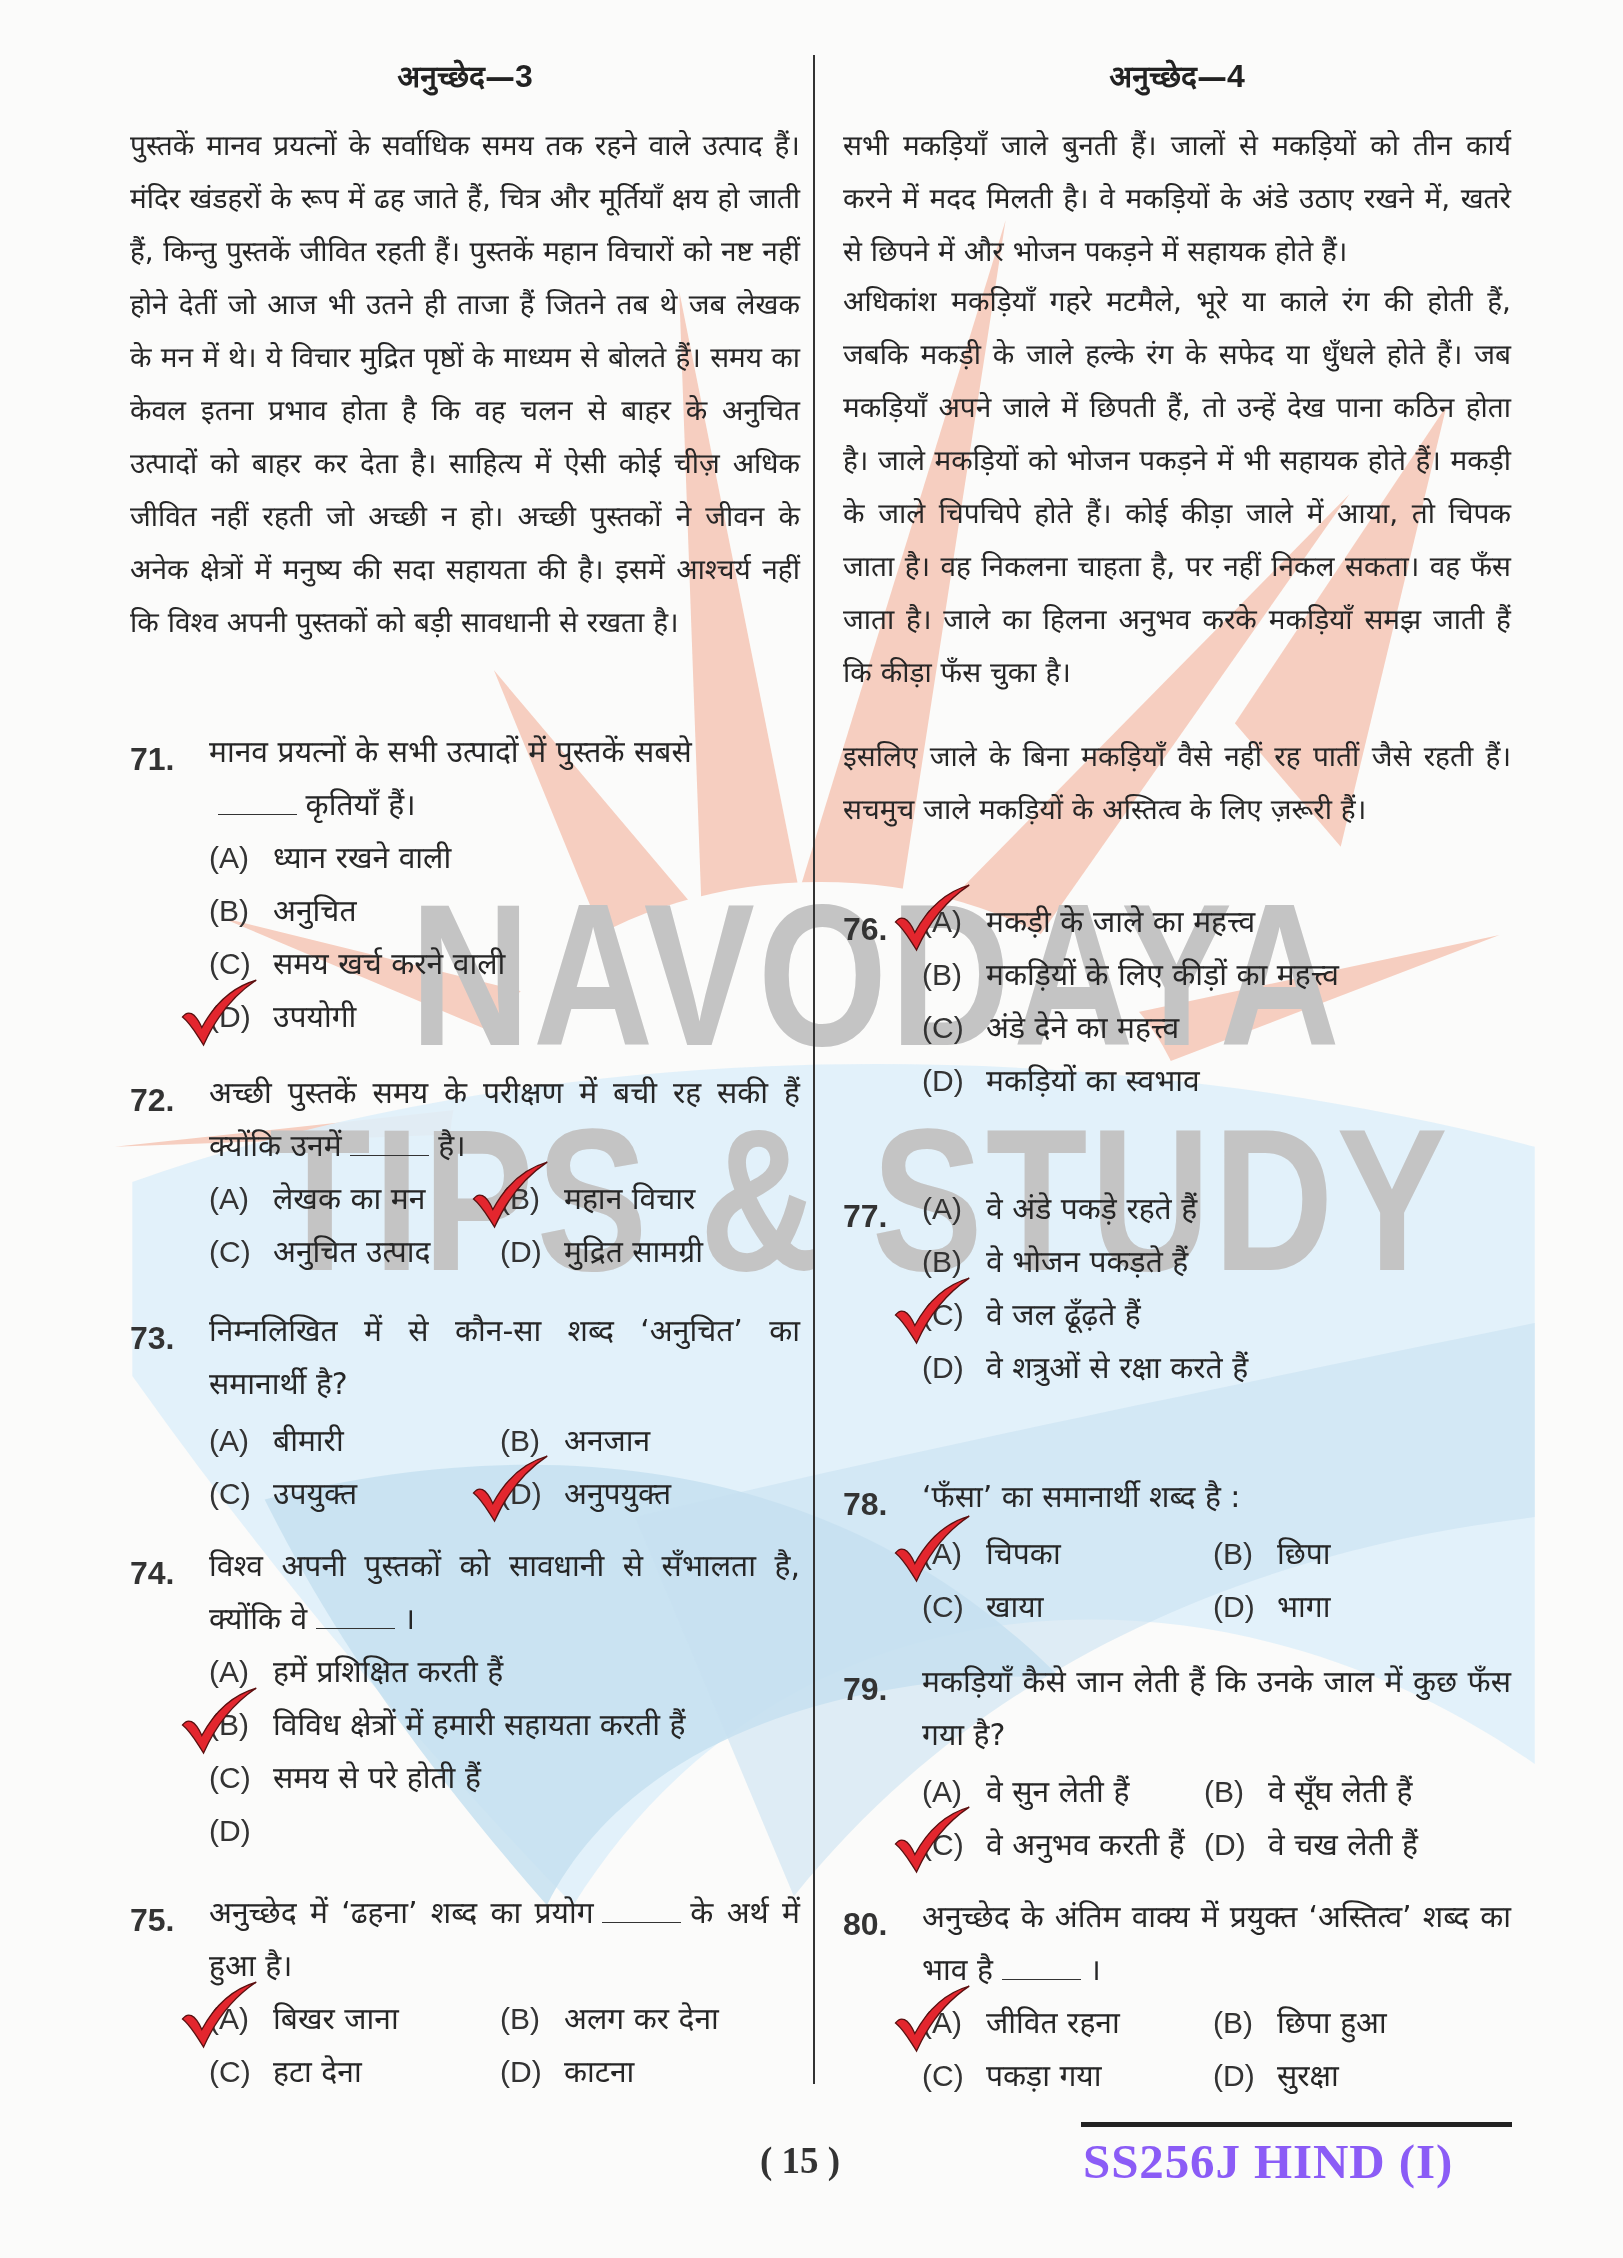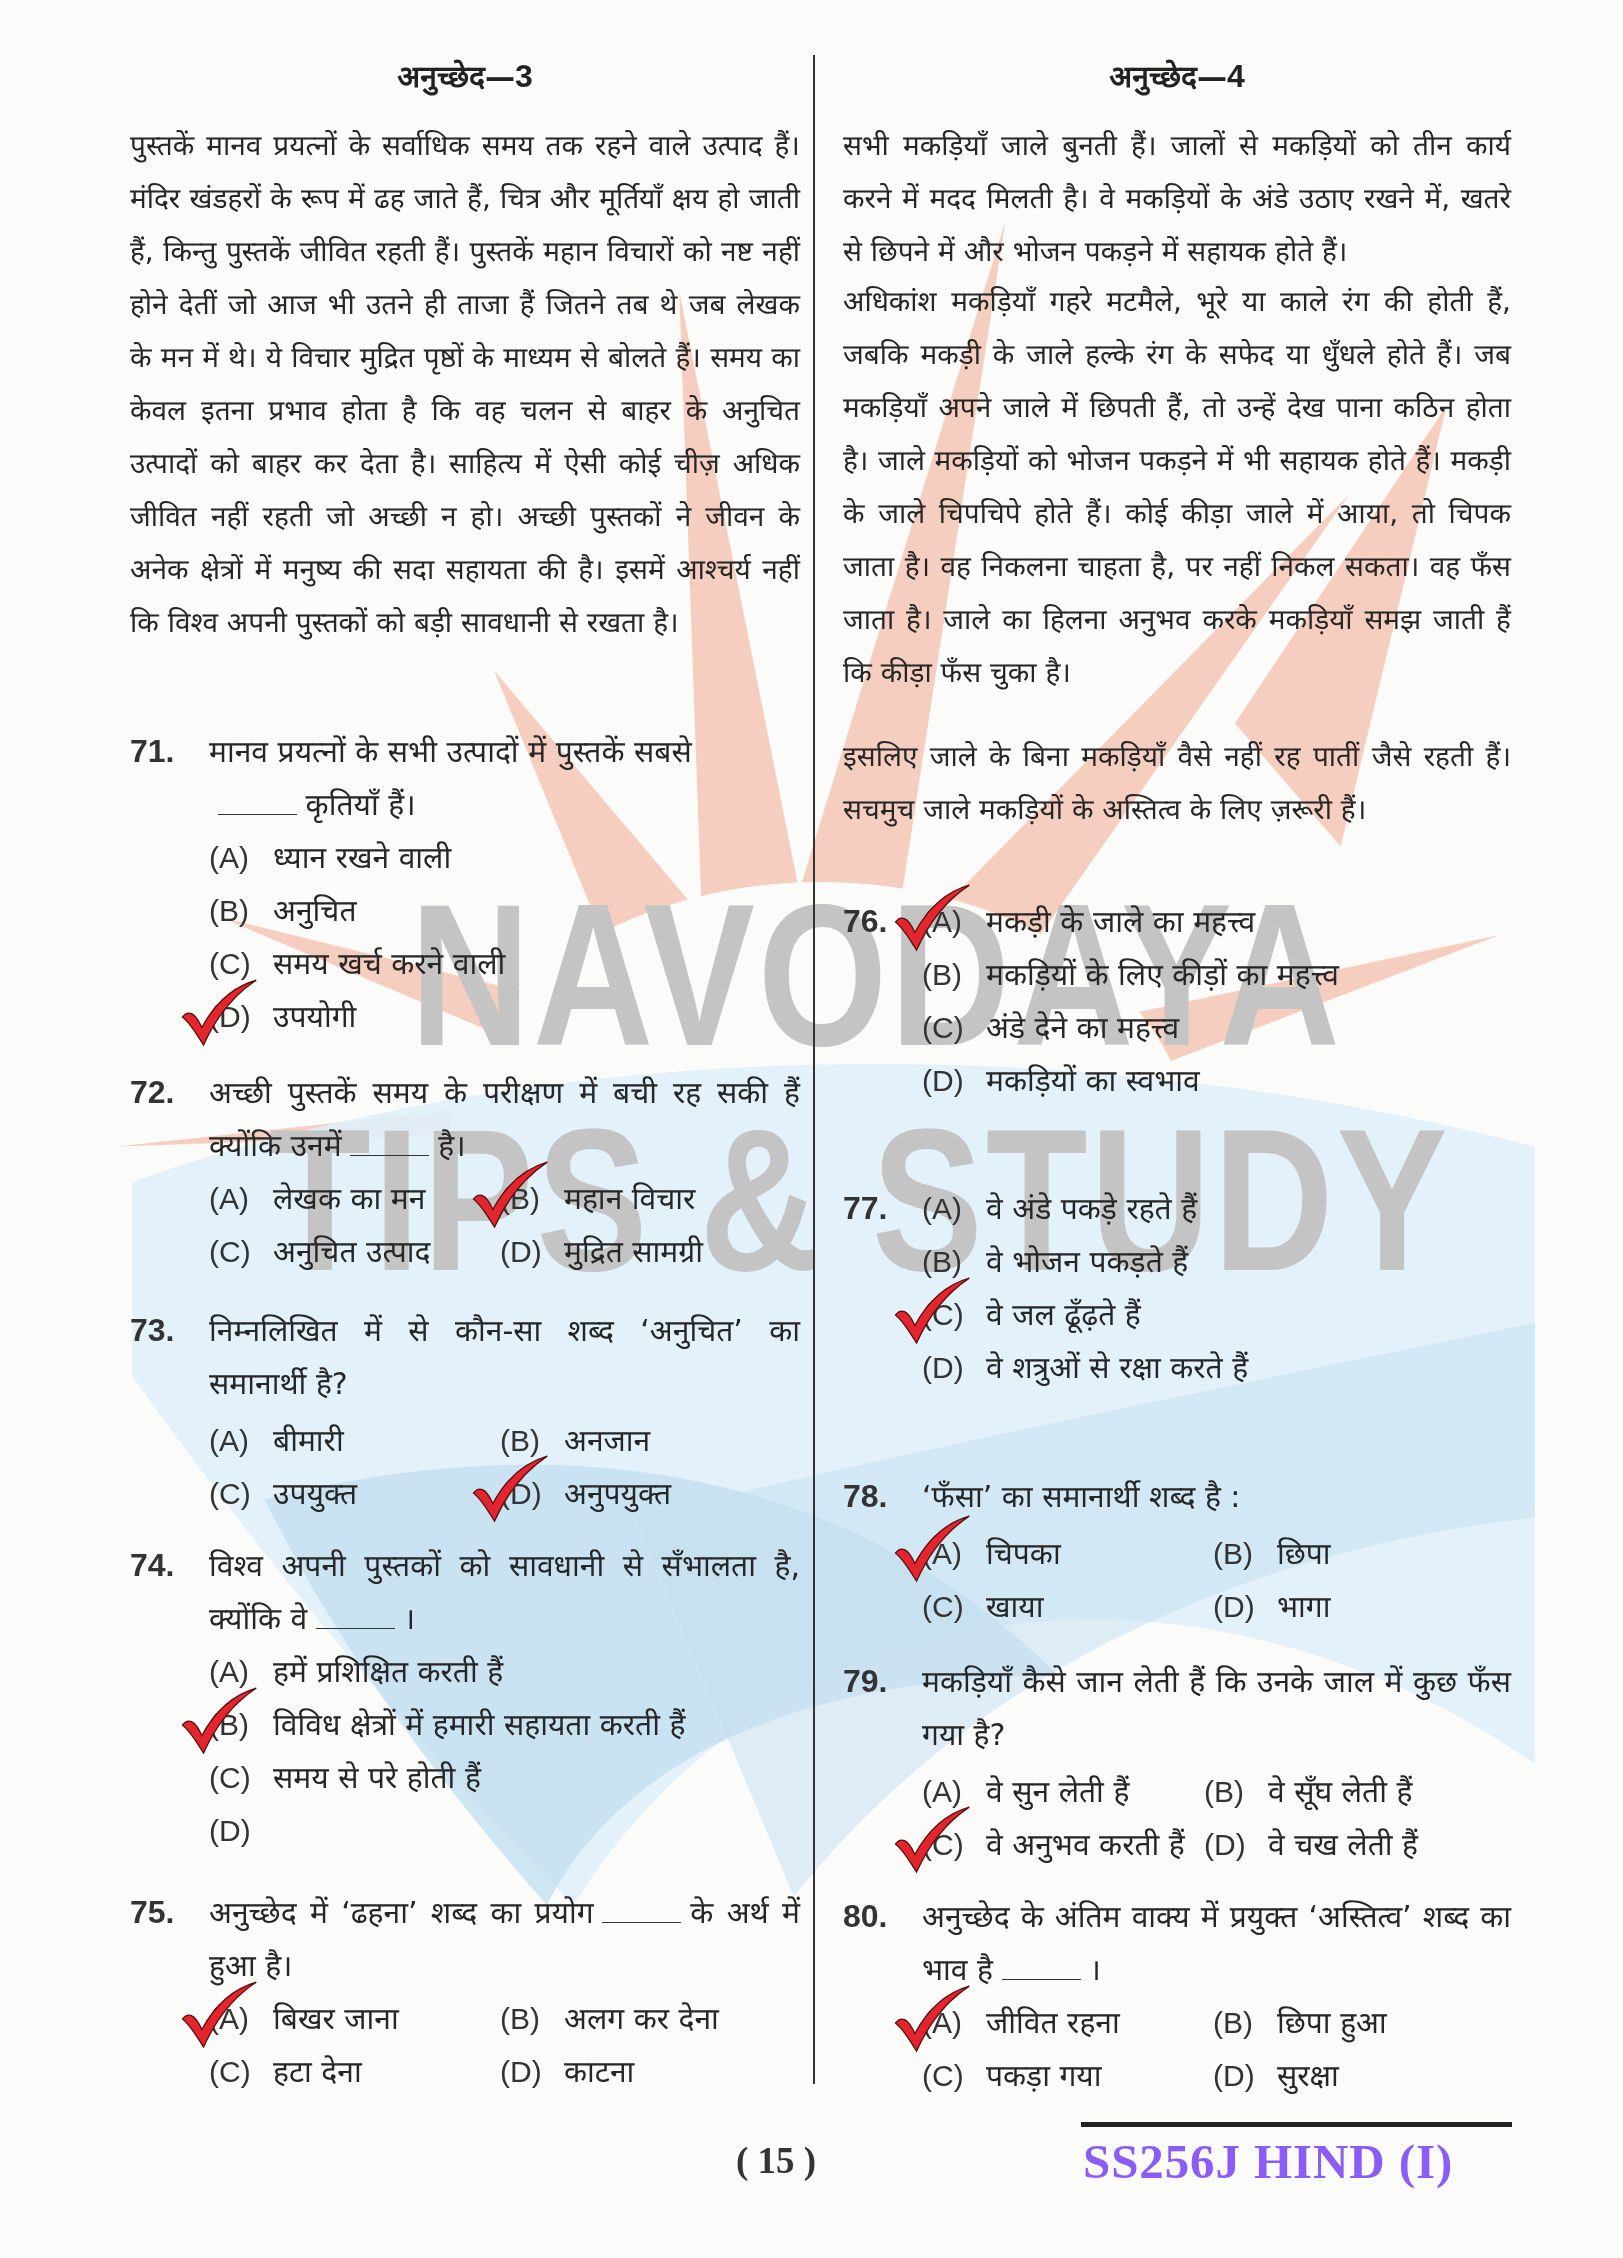--- a/index.html
+++ b/index.html
@@ -20,35 +20,35 @@
     position: absolute; font-size: 30px; font-weight: bold; color: #222;
     text-align: center;
   }
   .heading .num { font-family: "Liberation Sans", sans-serif; font-size: 32px; }
   .para {
     position: absolute; font-size: 28px; line-height: 53px; text-align: justify;
     text-align-last: left; color: #262626;
   }
   .q { position: absolute; font-size: 30px; color: #262626; }
   .q-num {
-    position: absolute; left: 0; top: 8px; font-family: "Liberation Sans", sans-serif;
+    position: absolute; left: 0; top: 16px; font-family: "Liberation Sans", sans-serif;
     font-weight: bold; font-size: 32px; color: #333;
   }
   .q-text { margin-left: 79px; line-height: 53px; text-align: justify; text-align-last: left; }
   .opts { margin-left: 79px; }
   .opt { height: 53px; line-height: 53px; display: flex; align-items: center; position: relative; white-space: nowrap; }
   .opt-label { font-family: "Liberation Sans", sans-serif; font-size: 30px; width: 64px; display: inline-block; color: #333; }
   .opt-row { height: 53px; line-height: 53px; display: flex; position: relative; }
   .opt-row .cell { width: 291px; display: flex; align-items: center; white-space: nowrap; position: relative; }
   .blank { display: inline-block; width: 79px; border-bottom: 1.8px solid #333; height: 26.5px; vertical-align: baseline; margin: 0 8.8px; }
   .tick { position: absolute; width: 79px; height: 71px; left: -30px; top: -12.4px; }
   .divider { position: absolute; left: 813px; top: 55px; width: 1.8px; height: 2029px; background: #333; }
   .footer-rule { position: absolute; left: 1081px; top: 2122px; width: 431px; height: 5.3px; background: #222; }
   .page-num {
-    position: absolute; left: 736px; top: 2139px; font-family: "Liberation Serif", serif;
+    position: absolute; left: 760px; top: 2139px; font-family: "Liberation Serif", serif;
     font-weight: bold; font-size: 37px; color: #333;
   }
   .code {
     position: absolute; left: 1083px; top: 2133px; font-family: "Liberation Serif", serif;
     font-weight: bold; font-size: 49px; color: #8b5cf6; letter-spacing: 0.9px;
   }
   .bold { font-weight: bold; }
 </style>
 </head>
 <body>

